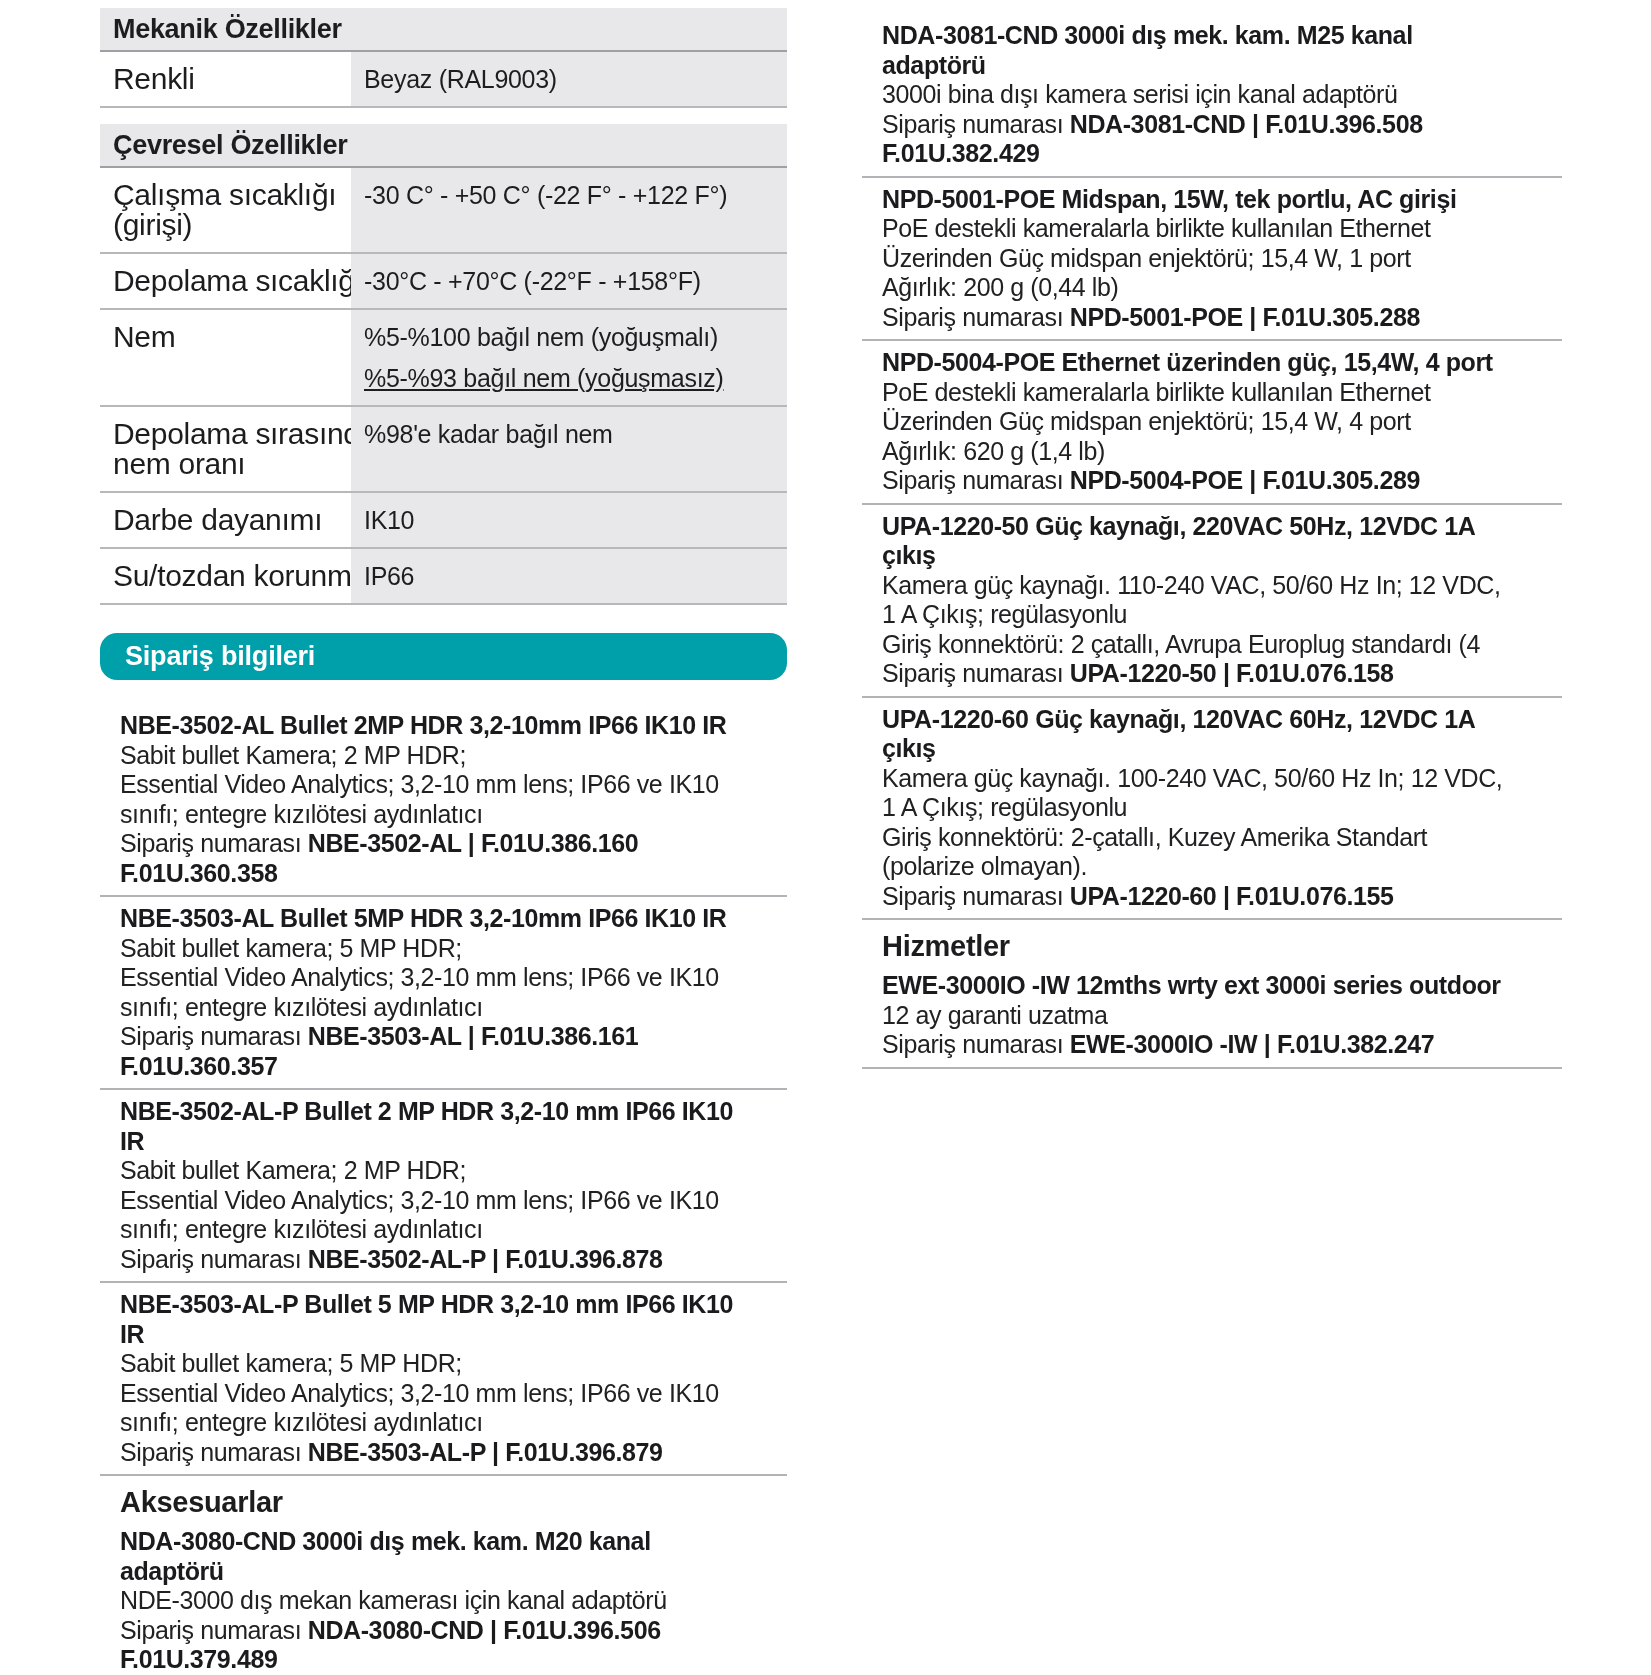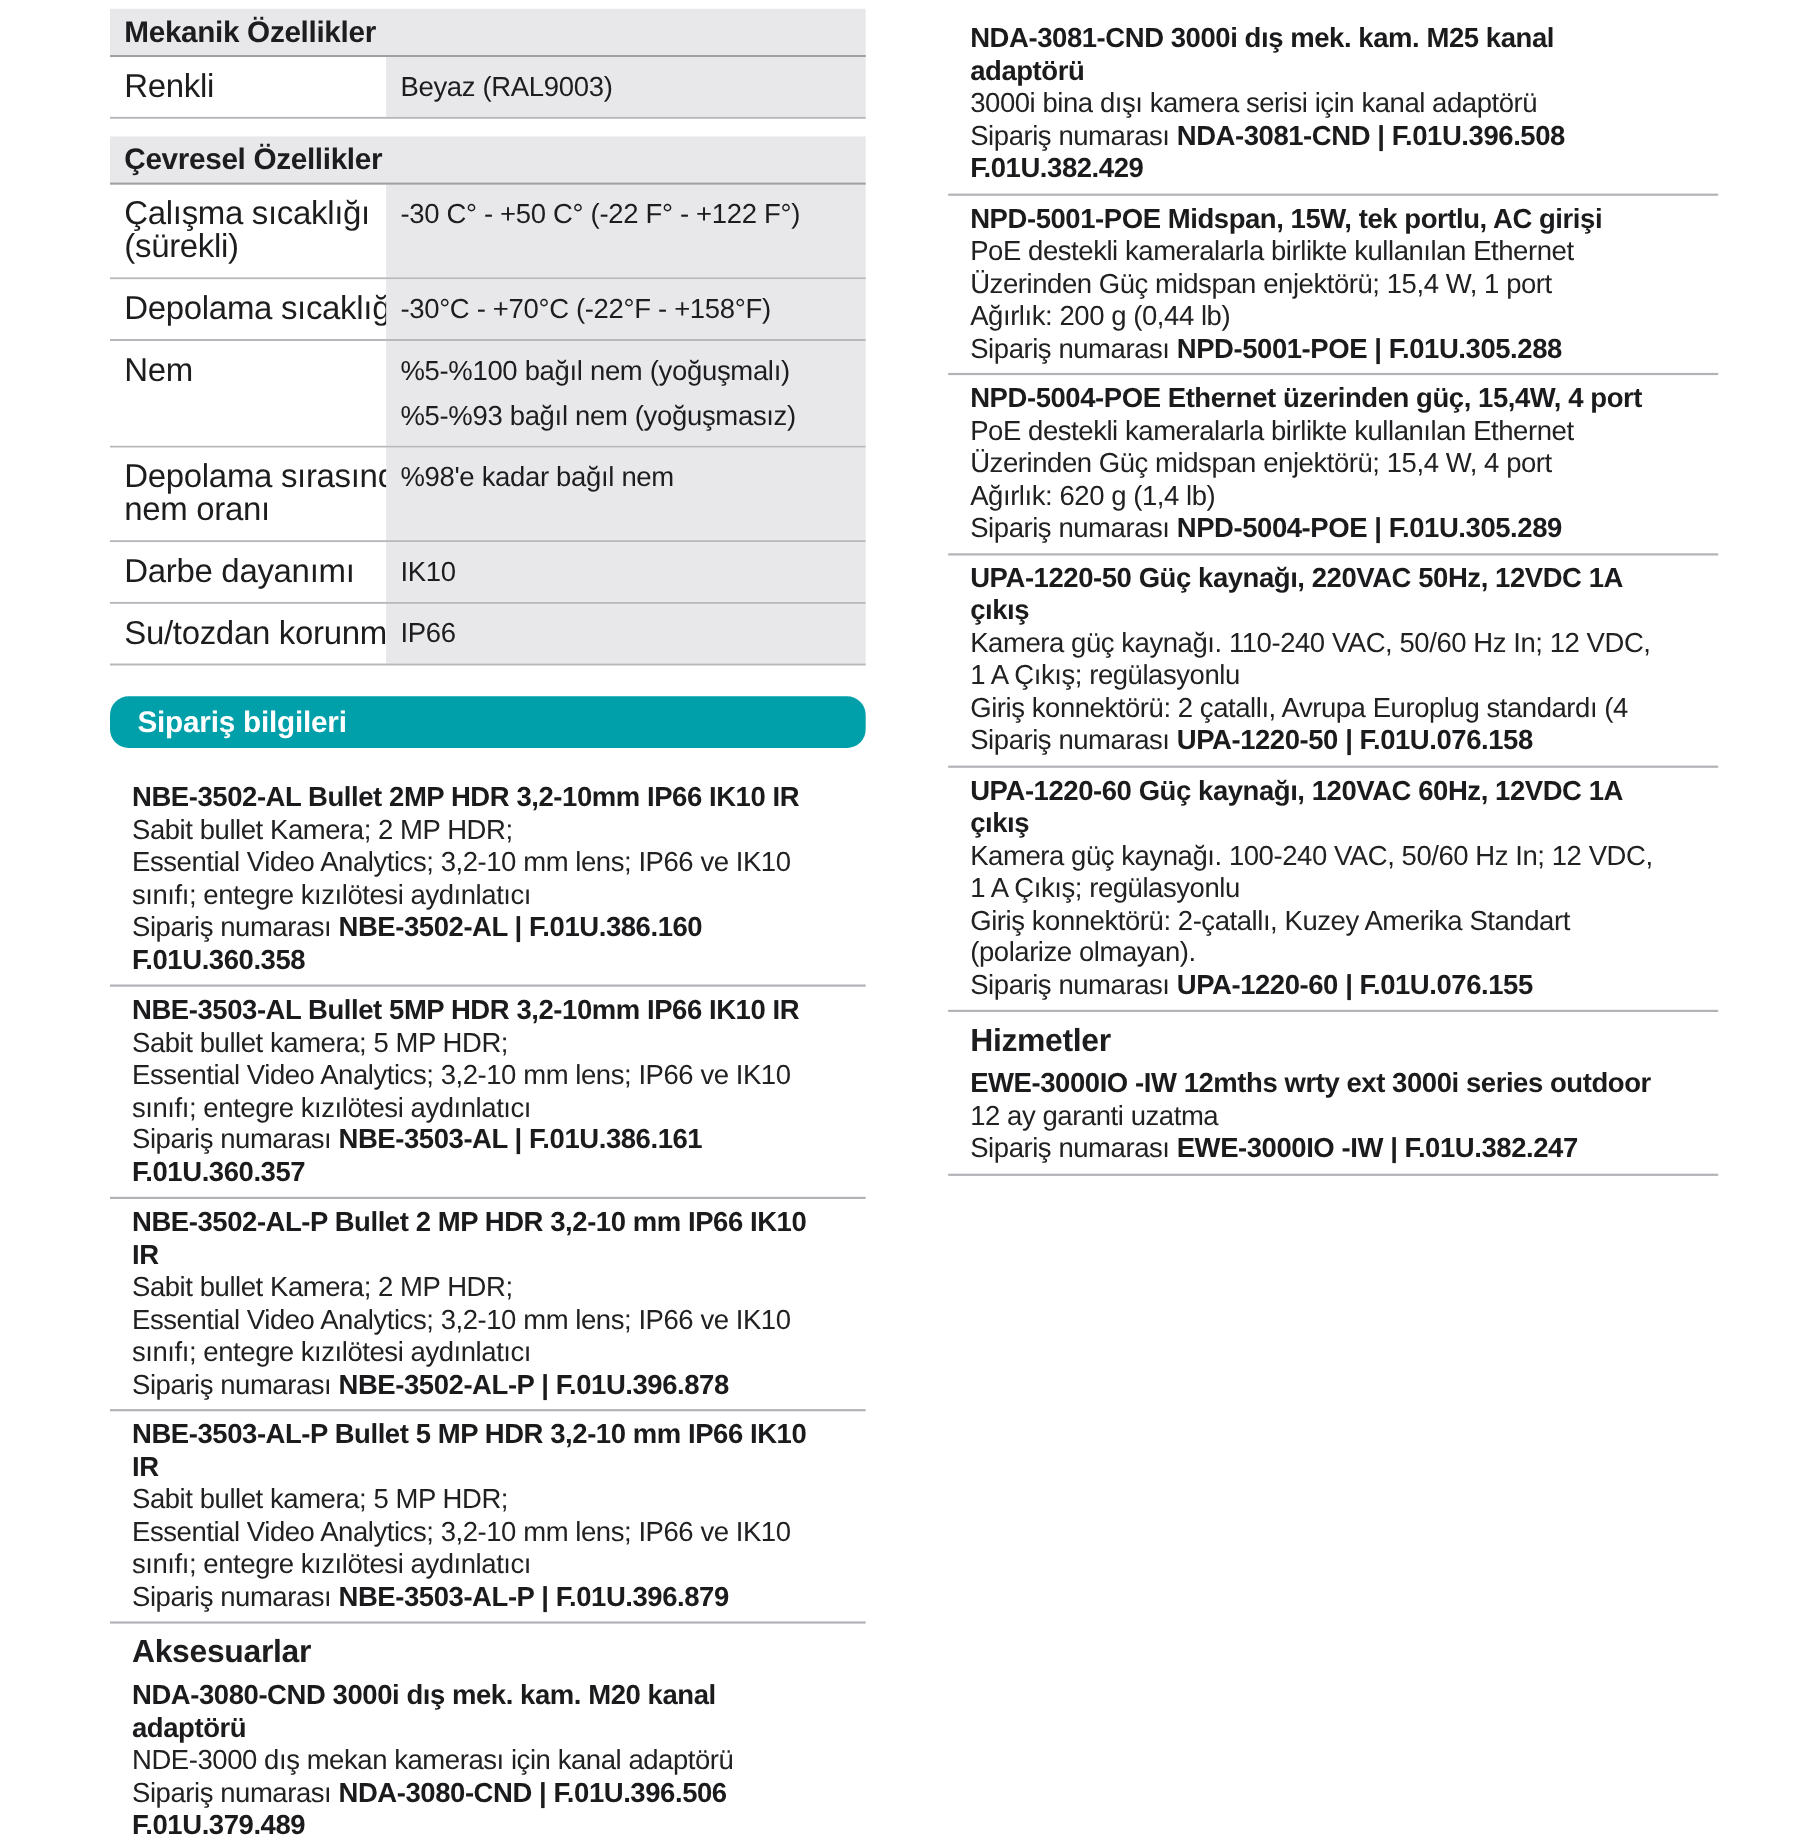--- a/index.html
+++ b/index.html
@@ -24,21 +24,21 @@
     width:238px; flex:none; background:#fff;
     padding:12px 0 12px 13px; font-size:30px; line-height:30px;
     letter-spacing:-0.3px;
   }
   .spec-value {
     flex:1; background:#e8e8ea;
     padding:12px 0 12px 13px; font-size:25px; line-height:30px;
     letter-spacing:-0.3px;
   }
   .spec-label div, .spec-value div { white-space:nowrap; }
-  .spec-value .vline + .vline { margin-top:11px; }
+  .spec-value .vline + .vline { margin-top:11px;text-decoration:underline; }
 
   
   .banner {
     background:#00a0aa; color:#fff; font-weight:bold; font-size:27px;
     height:47px; display:flex; align-items:center; padding-left:25px;
     margin-top:28px; letter-spacing:-0.2px;
   }
 
   
   .product-list { margin-top:24px; }
@@ -71,21 +71,21 @@
             <div class="vline">Beyaz (RAL9003)</div>
           </div>
       </div>
     </div>
 
     <div class="spec-table">
       <div class="spec-header">Çevresel Özellikler</div>
       <div class="spec-row">
         <div class="spec-label">
           <div>Çalışma sıcaklığı</div>
-          <div>(sürekli)</div>
+          <div>(girişi)</div>
         </div>
         <div class="spec-value">
             <div class="vline">-30 C° - +50 C° (-22 F° - +122 F°)</div>
           </div>
       </div>
       <div class="spec-row">
         <div class="spec-label">
             <div>Depolama sıcaklığı</div>
           </div>
         <div class="spec-value">

